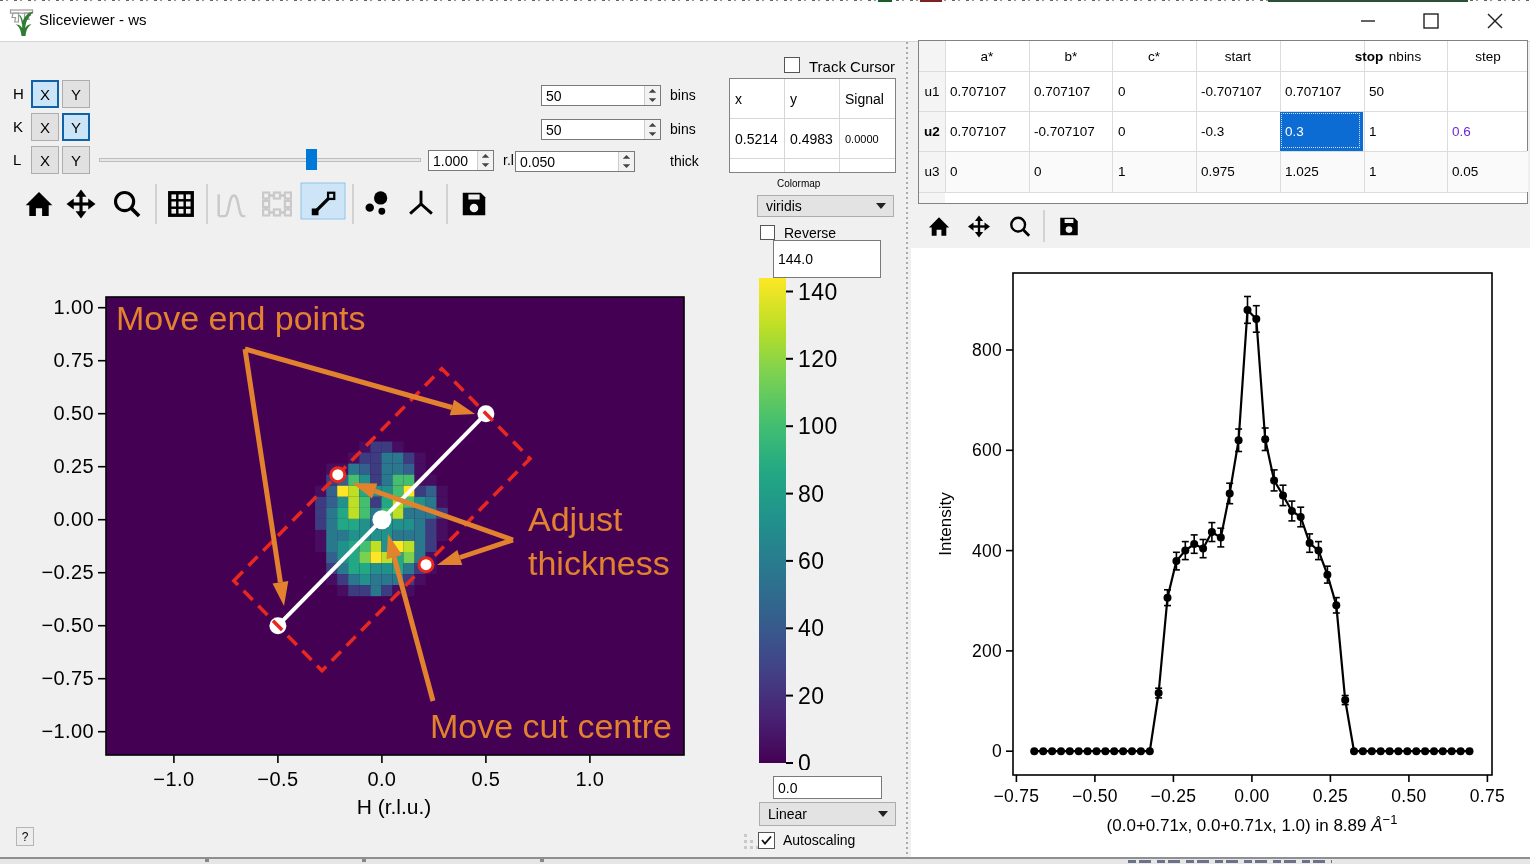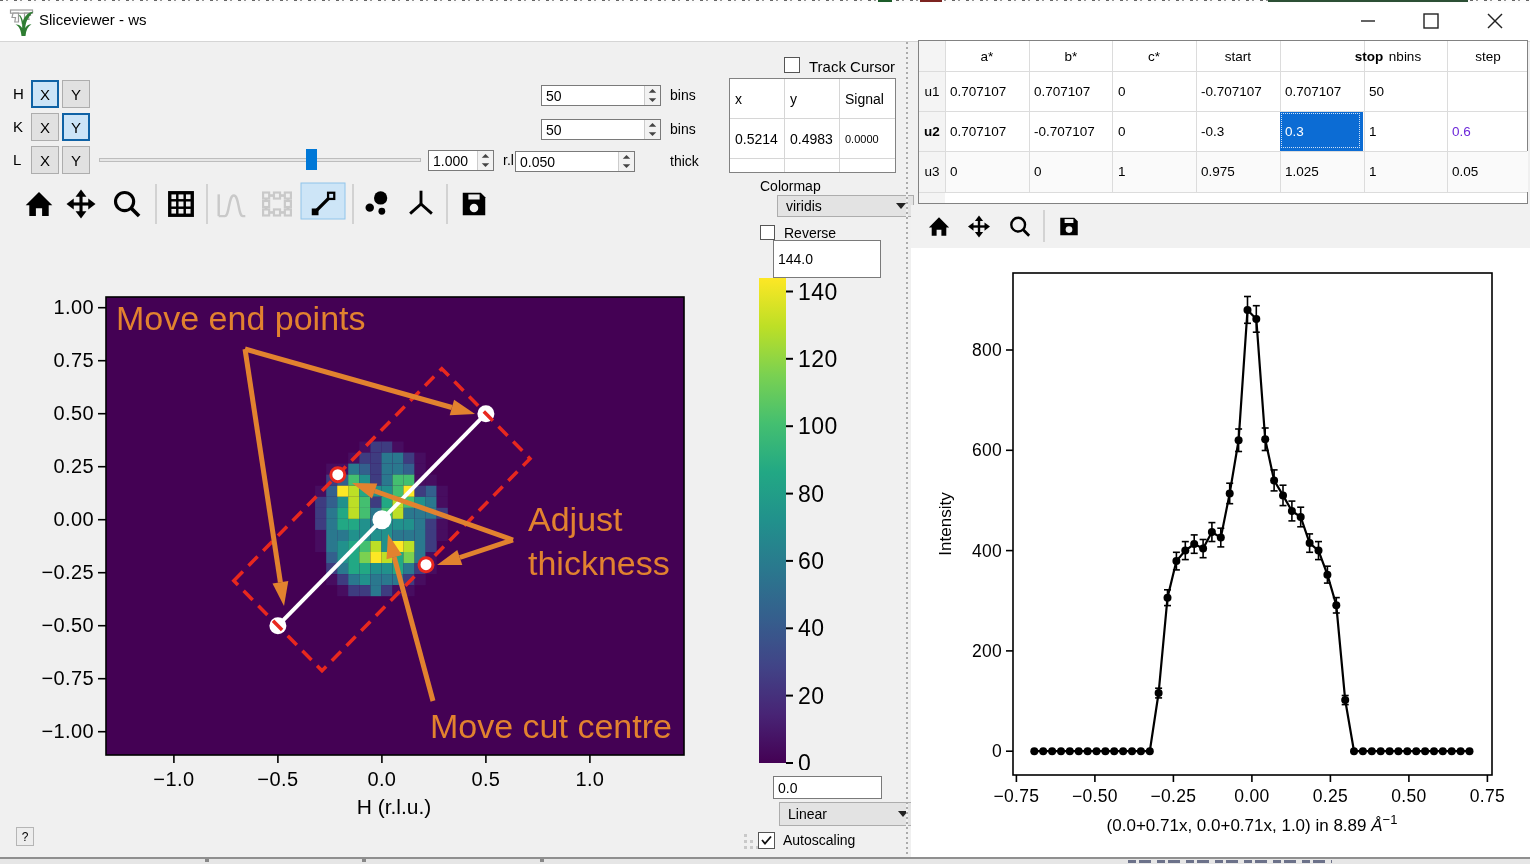--- a/index.html
+++ b/index.html
@@ -6,21 +6,21 @@
 .abs { position:absolute; }
 .titlebar { left:0; top:3px; width:1530px; height:39px; background:#fff; border-bottom:1px solid #d5d5d5;}
 .btnxy { position:absolute; width:28px; height:28px; background:#e1e1e1; border:1px solid #adadad;
   font-size:15px; display:flex; align-items:center; justify-content:center; color:#000; }
 .btnxy.on { background:#cce4f7; border:2px solid #0f62a5; }
 .lab { position:absolute; font-size:15px; color:#000; }
 .spin { position:absolute; background:#fff; border:1px solid #7a7a7a; display:flex; }
 .spintext { font-size:14px; padding:2px 0 0 4px; flex:1; }
 .spinbtns { width:16px; border-left:1px solid #ccc; background:#f2f2f2; display:flex; align-items:center; }
 .cbx { position:absolute; background:#fff; border:1px solid #555; display:flex; align-items:center; justify-content:center;}
-.combo { position:absolute; background:#e3e3e3; border:1px solid #adadad; font-size:14px; color:#000;margin-left:20px; }
+.combo { position:absolute; background:#e3e3e3; border:1px solid #adadad; font-size:14px; color:#000; }
 .combo .txt { position:absolute; left:8px; top:50%; transform:translateY(-50%); }
 .combo .arr { position:absolute; right:7px; top:50%; transform:translateY(-50%); width:0; height:0;
   border-left:5px solid transparent; border-right:5px solid transparent; border-top:6px solid #222; }
 .tcell { position:absolute; font-size:13.5px; color:#000; display:flex; align-items:center; }
 .input { position:absolute; background:#fff; border:1px solid #7a7a7a; font-size:14px; color:#000; padding-left:4px; display:flex; align-items:center;}
 </style></head><body>
 <div class="abs" style="left:0;top:0;width:1530px;height:3px;background:#fcfcfc;">
     <div class="abs" style="left:0;top:0;width:1530px;height:1px;background:repeating-linear-gradient(90deg,#555 0 3px,#fcfcfc 3px 6px,#888 6px 8px,#fcfcfc 8px 14px);opacity:.9"></div>
     <div class="abs" style="left:878px;top:0;width:14px;height:2px;background:#1c5c2a"></div>
     <div class="abs" style="left:920px;top:0;width:22px;height:2px;background:#7c2320"></div>
@@ -341,21 +341,21 @@
 <div class="abs" style="left:784px;top:79px;width:1px;height:93px;background:#d6d6d6"></div>
 <div class="abs" style="left:839px;top:79px;width:1px;height:93px;background:#d6d6d6"></div>
 <div class="abs" style="left:730px;top:118px;width:165px;height:1px;background:#d6d6d6"></div>
 <div class="abs" style="left:730px;top:158px;width:165px;height:1px;background:#d6d6d6"></div>
 <div class="tcell" style="left:735px;top:90px;height:17px;font-size:14px">x</div>
 <div class="tcell" style="left:790px;top:90px;height:17px;font-size:14px">y</div>
 <div class="tcell" style="left:845px;top:90px;height:17px;font-size:14px">Signal</div>
 <div class="tcell" style="left:735px;top:130px;height:17px;font-size:14px">0.5214</div>
 <div class="tcell" style="left:790px;top:130px;height:17px;font-size:14px">0.4983</div>
 <div class="tcell" style="left:845px;top:130px;height:17px;font-size:11px">0.0000</div>
-<div class="lab" style="left:760px;top:178px;font-size:14px">Colormap</div>
+<div class="lab" style="left:777px;top:178px;font-size:10px">Colormap</div>
 <div class="combo" style="left:757px;top:195px;width:137px;height:22px">
     <span class="txt">viridis</span>
     <span class="arr"></span>
   </div>
 <div class="cbx" style="left:760px;top:225px;width:15px;height:15px"></div>
 <div class="lab" style="left:784px;top:225px;font-size:14px">Reverse</div>
 <div class="input" style="left:773px;top:240px;width:108px;height:38px">144.0</div>
 <svg style="position:absolute;left:750px;top:270px" width="155" height="500" xmlns="http://www.w3.org/2000/svg">
     <defs>
       <linearGradient id="vir" x1="0" y1="1" x2="0" y2="0">

